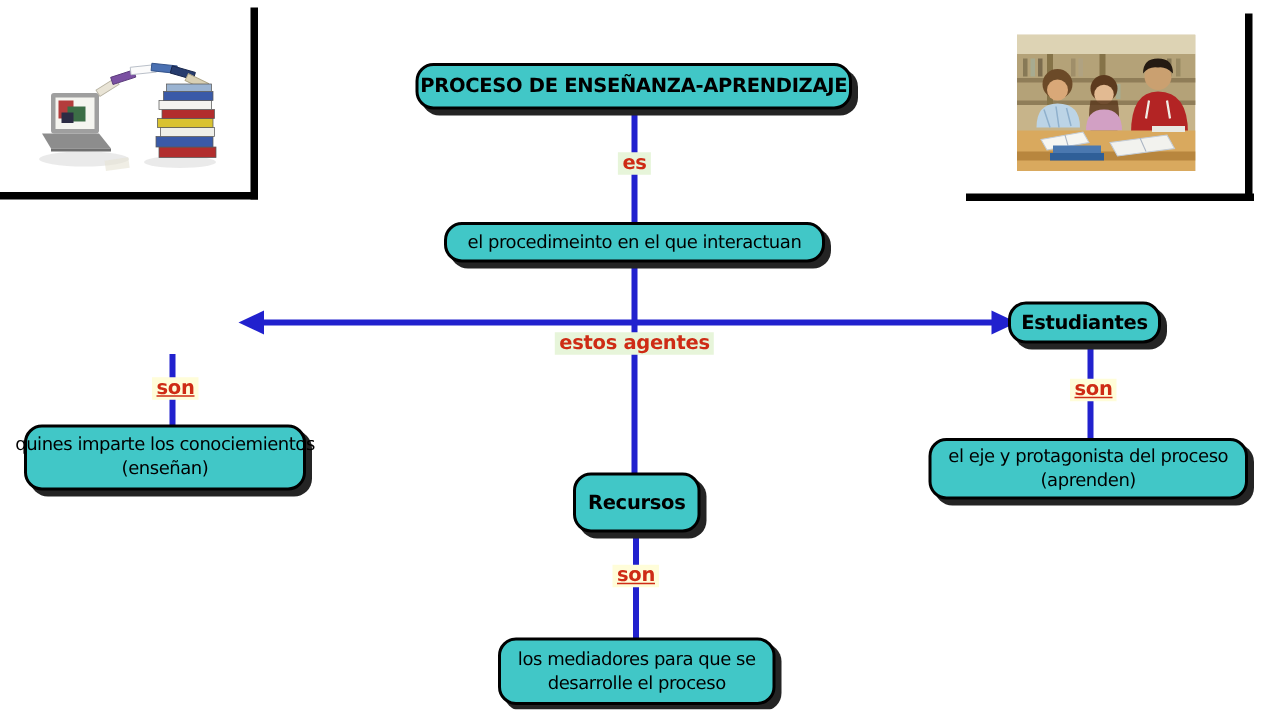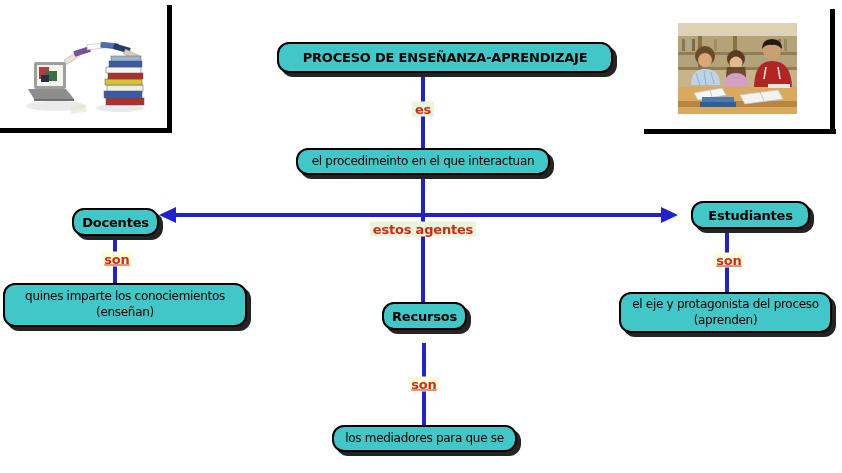--- a/index.html
+++ b/index.html
@@ -126,39 +126,39 @@
   <div class="cline" style="left:113px;top:236px;width:4px;height:48px"></div>
   <div class="cline" style="left:725px;top:229px;width:4px;height:64px"></div>
   <div class="cline" style="left:422px;top:343px;width:4px;height:83px"></div>
 
   <div class="link-label lbg-green" style="left:423px;top:109px">es</div>
   <div class="link-label lbg-green" style="left:423px;top:229px">estos agentes</div>
   <div class="link-label lbg-yellow" style="left:117px;top:259px">son</div>
   <div class="link-label lbg-yellow" style="left:729px;top:260px">son</div>
   <div class="link-label lbg-yellow" style="left:424px;top:384px">son</div>
 
-  <div class="node bold" style="left:277px;top:42px;width:336px;height:31px">PROCESO DE ENSEÑANZA-APRENDIZAJE</div>
+  <div class="node bold" style="left:277px;top:42px;width:291px;height:31px">PROCESO DE ENSEÑANZA-APRENDIZAJE</div>
 
   <div class="node desc" style="left:296px;top:148px;width:254px;height:27px">
     <span>el procedimeinto en el que interactuan</span>
   </div>
 
-  <div class="node bold" style="left:72px;top:208px;width:87px;height:28px">Docentes</div>
 
-  <div class="node bold" style="left:691px;top:201px;width:119px;height:28px">Estudiantes</div>
+  <div class="node bold" style="left:672px;top:201px;width:102px;height:28px">Estudiantes</div>
 
-  <div class="node bold" style="left:382px;top:302px;width:85px;height:28px">Recursos</div>
+  <div class="node bold" style="left:382px;top:315px;width:85px;height:40px">Recursos</div>
 
-  <div class="node desc" style="left:3px;top:283px;width:244px;height:44px">
+  <div class="node desc" style="left:16px;top:283px;width:188px;height:44px">
     <span>quines imparte los conociemientos</span>
     <span>(enseñan)</span>
   </div>
 
   <div class="node desc" style="left:619px;top:292px;width:213px;height:41px">
     <span>el eje y protagonista del proceso</span>
     <span>(aprenden)</span>
   </div>
 
-  <div class="node desc" style="left:332px;top:425px;width:185px;height:27px">
+  <div class="node desc" style="left:332px;top:425px;width:185px;height:45px">
     <span>los mediadores para que se</span>
+    <span>desarrolle el proceso</span>
   </div>
 
 </div>
 
 </body></html>

